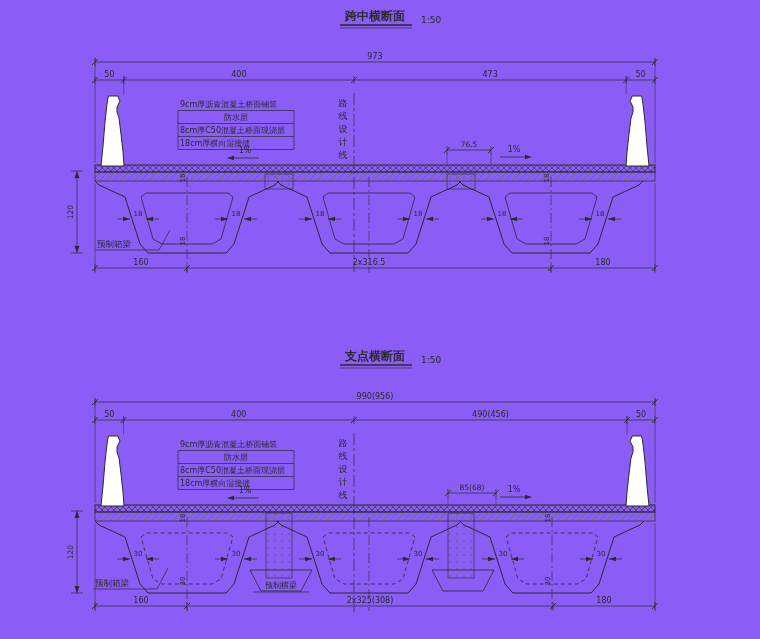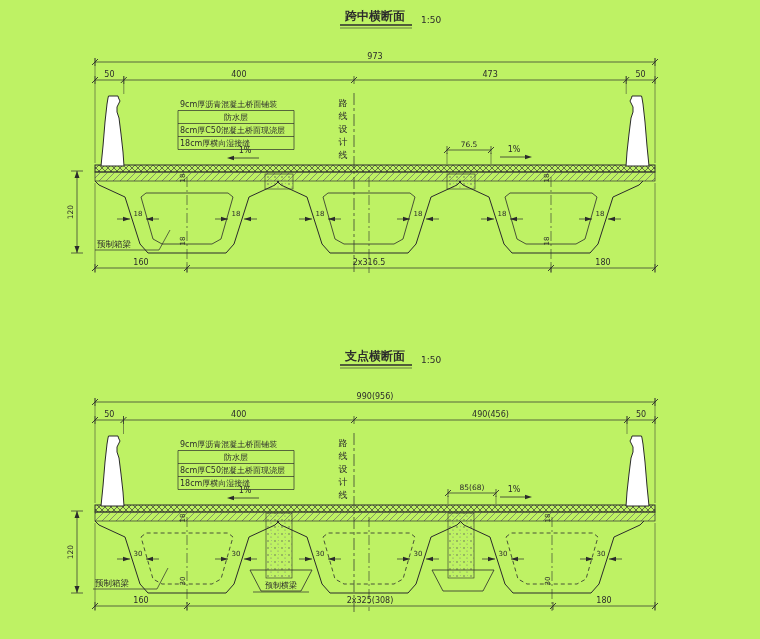--- a/index.html
+++ b/index.html
@@ -1,16 +1,16 @@
 <!DOCTYPE html>
 <html><head>
 <meta charset="utf-8">
 <style>
   html,body{margin:0;padding:0;background:#ffffff;}
-  .canvas{width:760px;height:639px;background:#bef264;position:relative;overflow:hidden;
+  .canvas{width:760px;height:639px;background:#8b5cf6;position:relative;overflow:hidden;
           font-family:"DejaVu Sans",sans-serif;}
   svg{display:block;}
   svg text{font-family:"DejaVu Sans","Liberation Sans",sans-serif;}
 </style>
 </head>
 <body>
 
 <div class="canvas">
   <svg id="dwg" width="760" height="639" viewBox="0 0 760 639">
       <defs>

